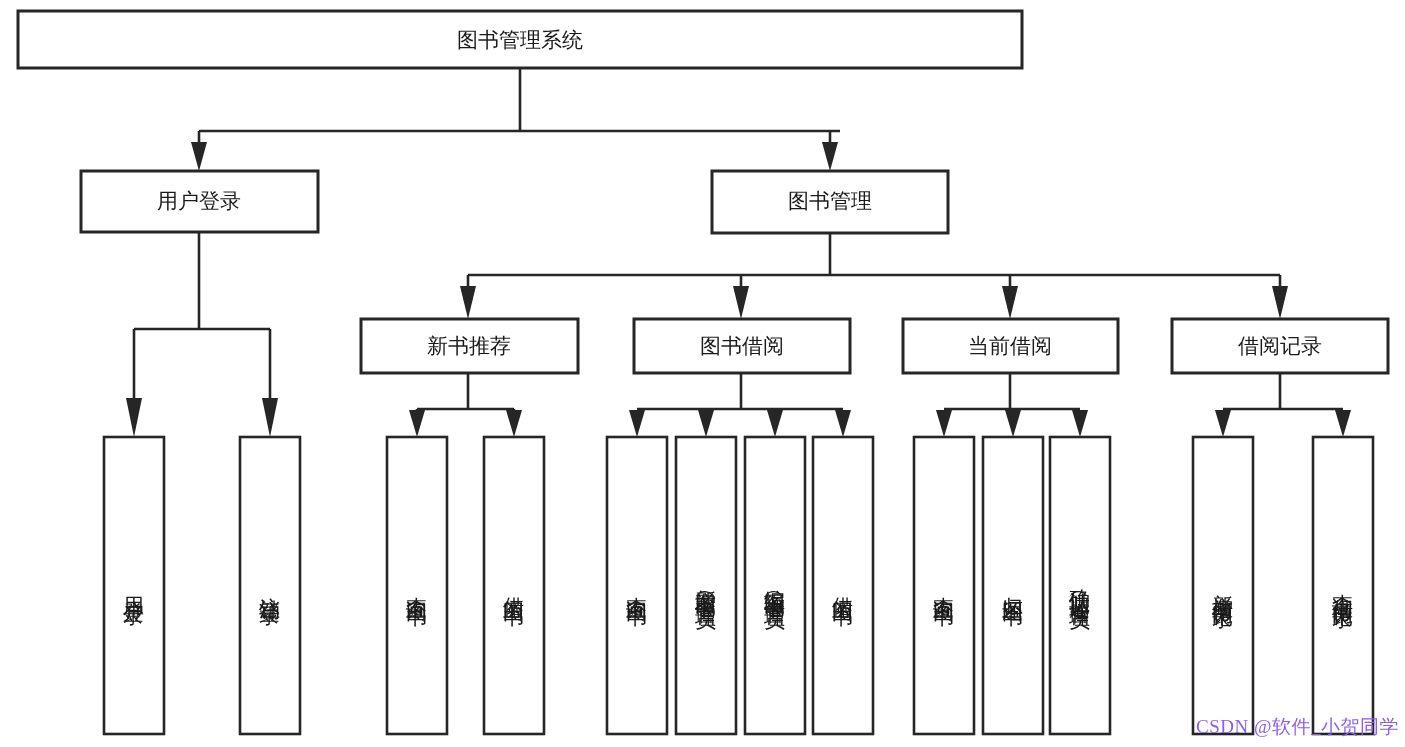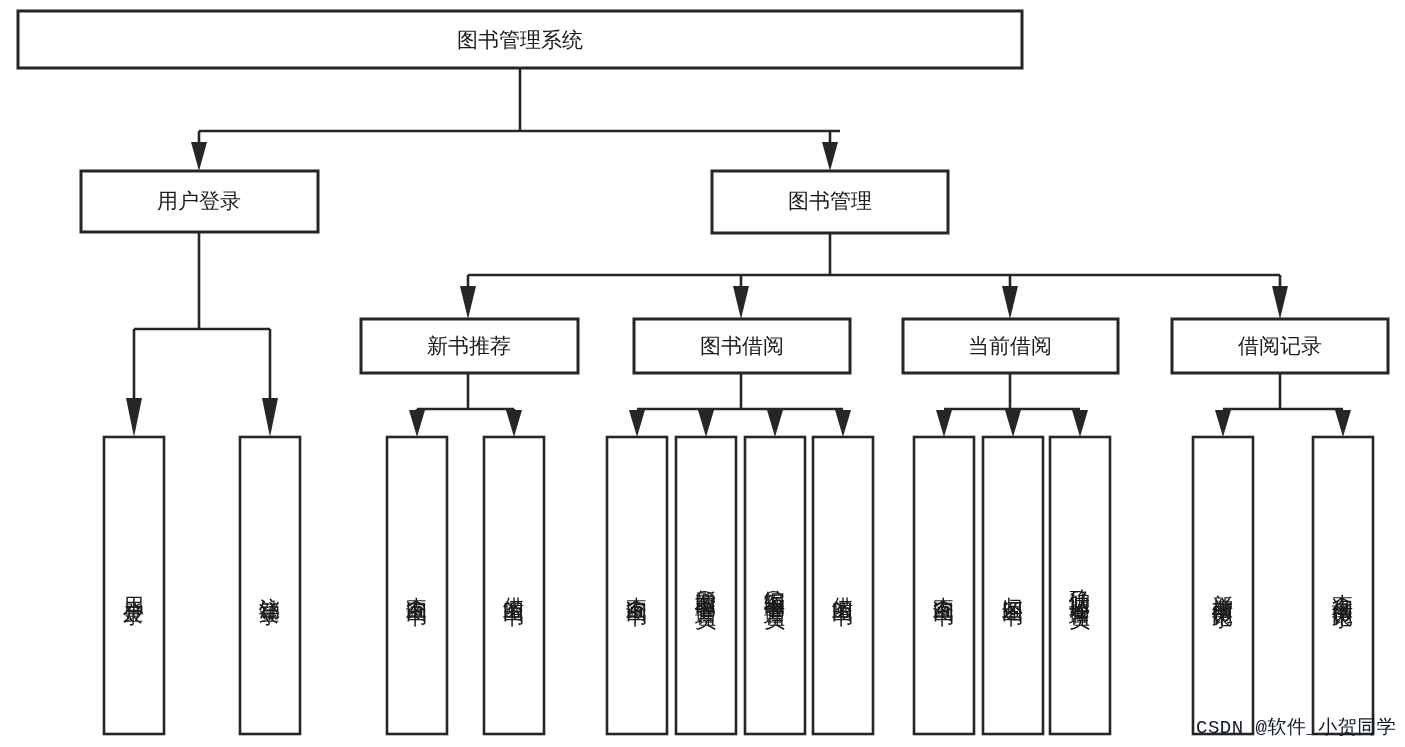--- a/index.html
+++ b/index.html
@@ -66,23 +66,23 @@
     letter-spacing: 3px;
     text-align: center;
     white-space: nowrap;
     display: flex;
     align-items: center;
     justify-content: center;
     pointer-events: none;
   }
   .watermark {
     position: absolute;
-    font-family: Liberation Mono, monospace;
+    font-family: Liberation Serif, serif;
     font-size: 19px;
-    color: #0f172a;
+    color: #8b5cf6;
     white-space: nowrap;
     letter-spacing: 0.5px;
   }
 </style>
 </head>
 <body>
 
 <div id="diagram-root">
 
   <svg class="diagram-canvas" viewBox="0 0 1405 747">

